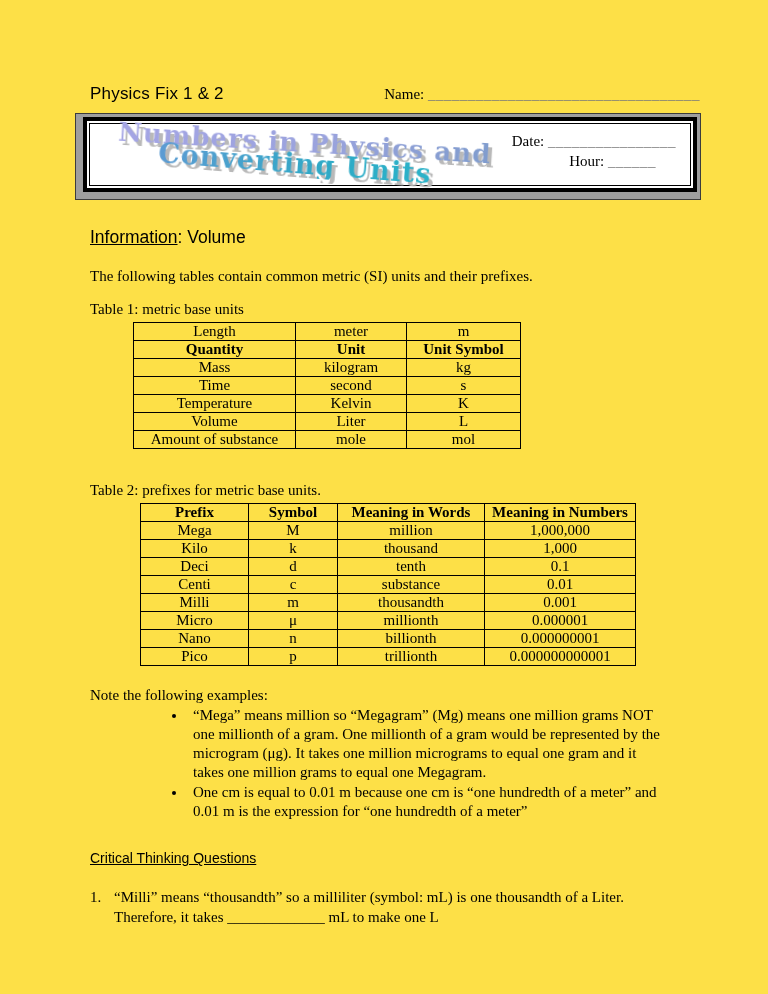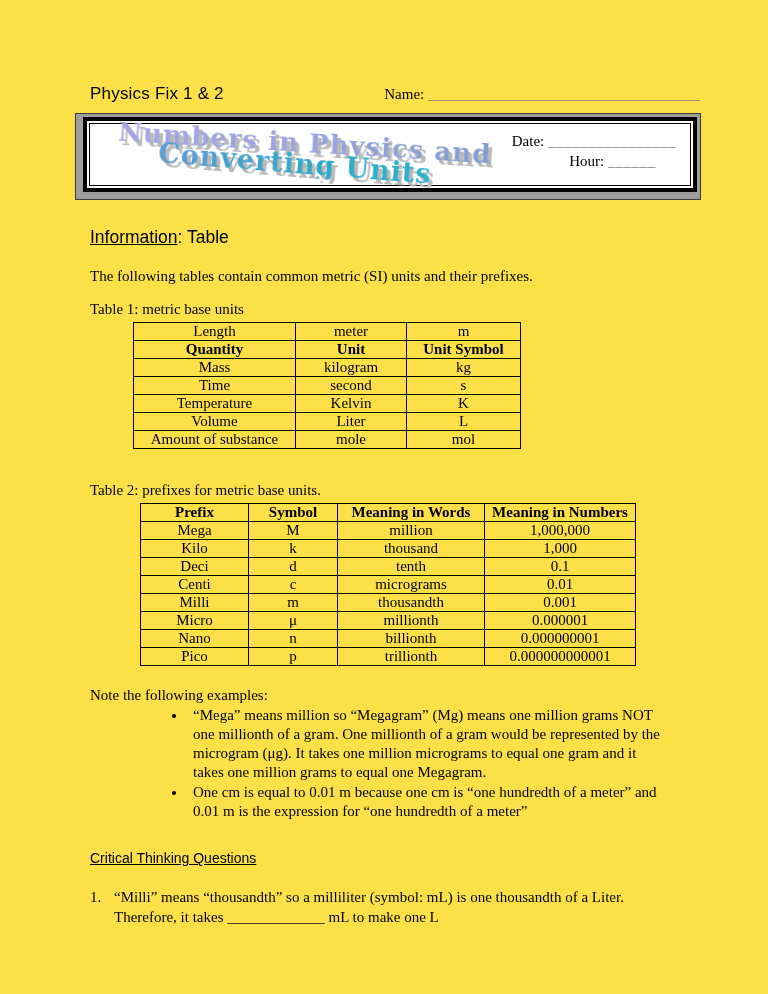--- a/index.html
+++ b/index.html
@@ -164,21 +164,21 @@
           <div class="hour-line">
             <span>Hour:</span>
             <span class="blank">______</span>
           </div>
         </div>
       </div>
     </div>
   </div>
 
   <div class="section-heading">
-    <span class="underlined">Information</span><span>: Table</span>
+    <span class="underlined">Information</span><span>: Volume</span>
   </div>
 
   <div class="intro-par">The following tables contain common metric (SI) units and their prefixes.</div>
 
   <div class="table-caption">Table 1: metric base units</div>
   <table class="datatable" id="table1">
     <tbody>
         <tr>
       <td>Length</td>
       <td>meter</td>
@@ -240,21 +240,21 @@
     </tr>
     <tr>
       <td>Deci</td>
       <td>d</td>
       <td>tenth</td>
       <td>0.1</td>
     </tr>
     <tr>
       <td>Centi</td>
       <td>c</td>
-      <td>micrograms</td>
+      <td>substance</td>
       <td>0.01</td>
     </tr>
     <tr>
       <td>Milli</td>
       <td>m</td>
       <td>thousandth</td>
       <td>0.001</td>
     </tr>
     <tr>
       <td>Micro</td>

